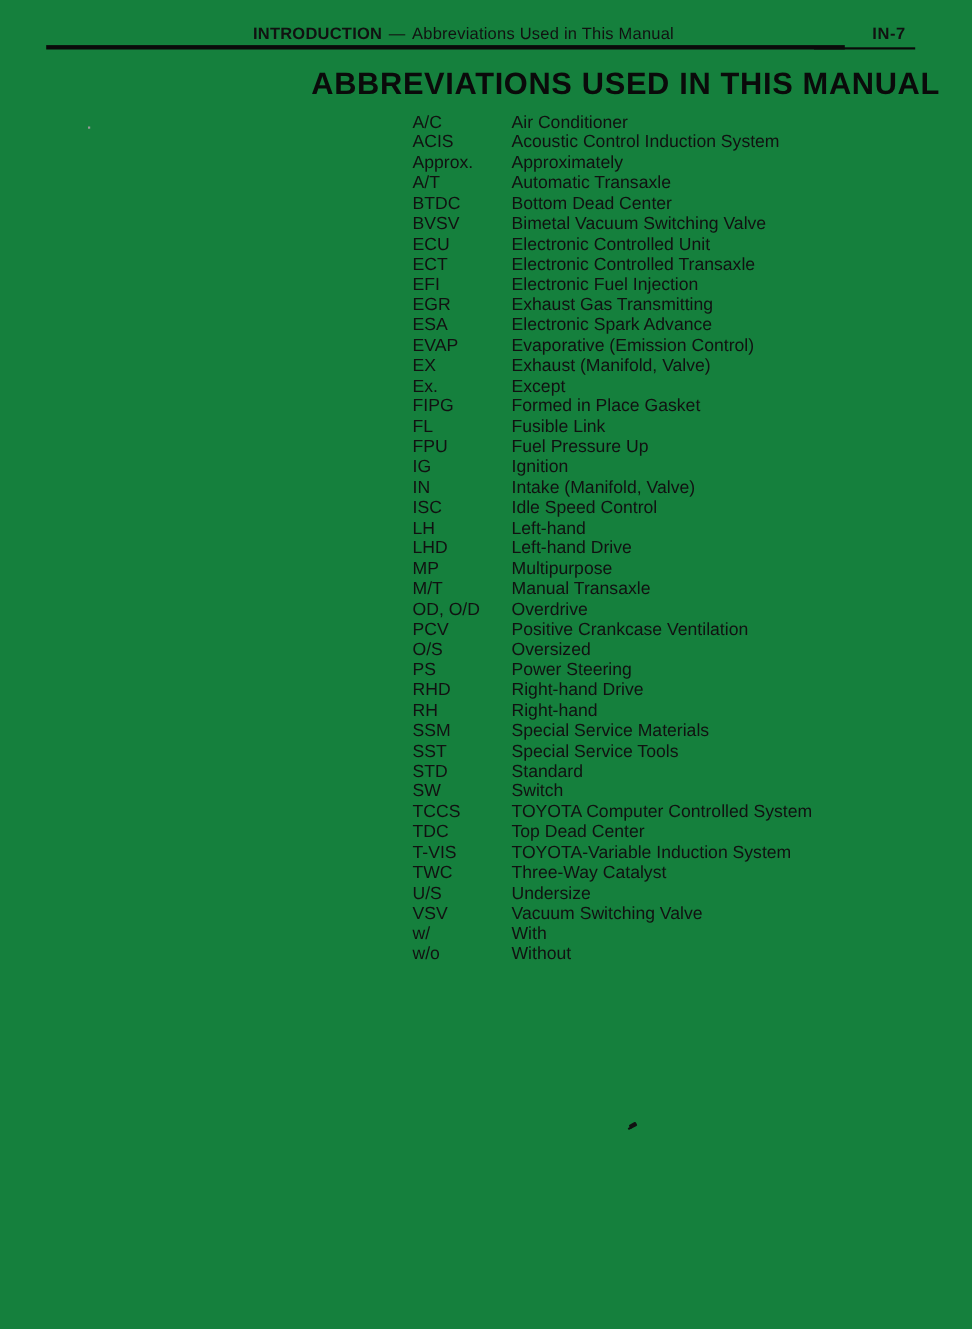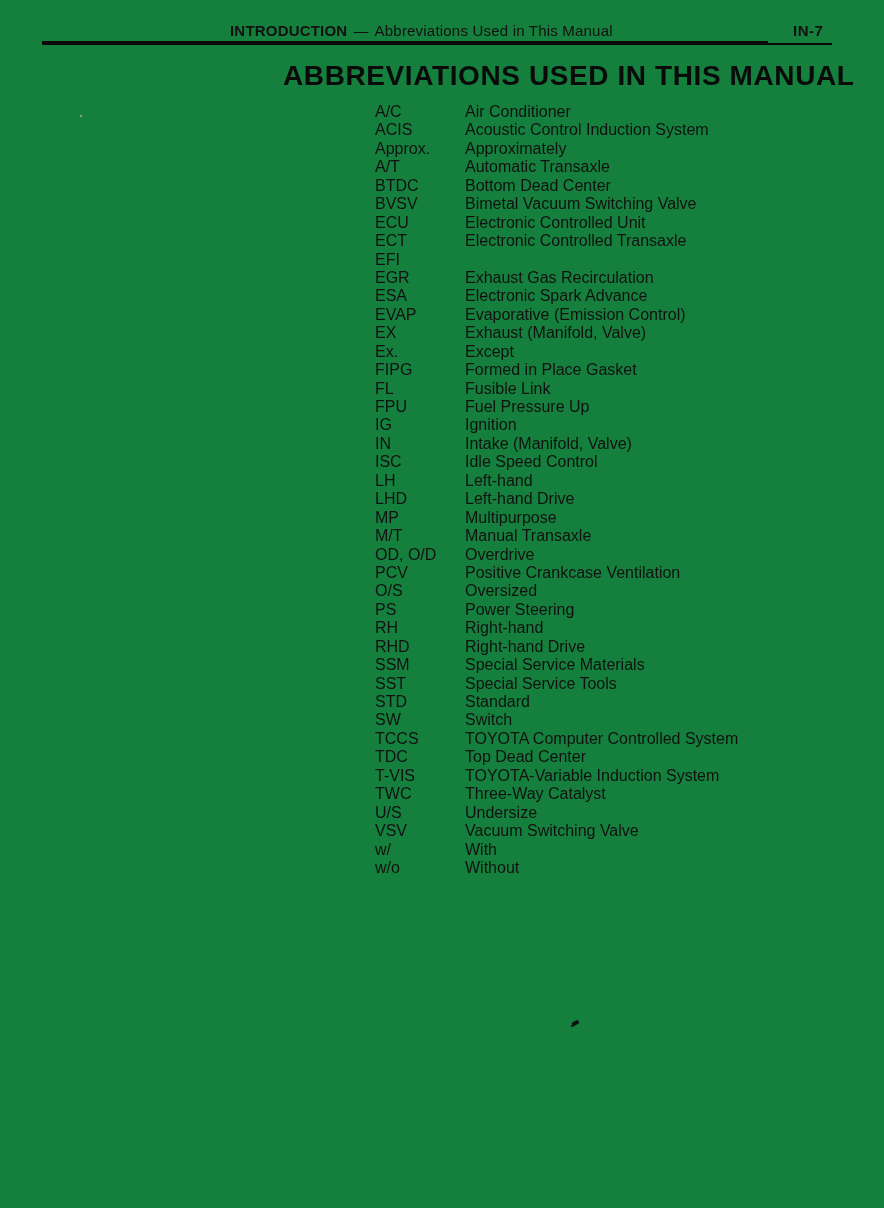--- a/index.html
+++ b/index.html
@@ -167,24 +167,25 @@
       <div class="abbr-row">
         <span class="abbr">ECU</span>
         <span class="meaning">Electronic Controlled Unit</span>
       </div>
       <div class="abbr-row">
         <span class="abbr">ECT</span>
         <span class="meaning">Electronic Controlled Transaxle</span>
       </div>
       <div class="abbr-row">
         <span class="abbr">EFI</span>
+        <span class="meaning">Electronic Fuel Injection</span>
       </div>
       <div class="abbr-row">
         <span class="abbr">EGR</span>
-        <span class="meaning">Exhaust Gas Recirculation</span>
+        <span class="meaning">Exhaust Gas Transmitting</span>
       </div>
       <div class="abbr-row">
         <span class="abbr">ESA</span>
         <span class="meaning">Electronic Spark Advance</span>
       </div>
       <div class="abbr-row">
         <span class="abbr">EVAP</span>
         <span class="meaning">Evaporative (Emission Control)</span>
       </div>
       <div class="abbr-row">
@@ -245,28 +246,28 @@
       </div>
       <div class="abbr-row">
         <span class="abbr">O/S</span>
         <span class="meaning">Oversized</span>
       </div>
       <div class="abbr-row">
         <span class="abbr">PS</span>
         <span class="meaning">Power Steering</span>
       </div>
       <div class="abbr-row">
+        <span class="abbr">RHD</span>
+        <span class="meaning">Right-hand Drive</span>
+      </div>
+      <div class="abbr-row">
         <span class="abbr">RH</span>
         <span class="meaning">Right-hand</span>
       </div>
       <div class="abbr-row">
-        <span class="abbr">RHD</span>
-        <span class="meaning">Right-hand Drive</span>
-      </div>
-      <div class="abbr-row">
         <span class="abbr">SSM</span>
         <span class="meaning">Special Service Materials</span>
       </div>
       <div class="abbr-row">
         <span class="abbr">SST</span>
         <span class="meaning">Special Service Tools</span>
       </div>
       <div class="abbr-row">
         <span class="abbr">STD</span>
         <span class="meaning">Standard</span>

